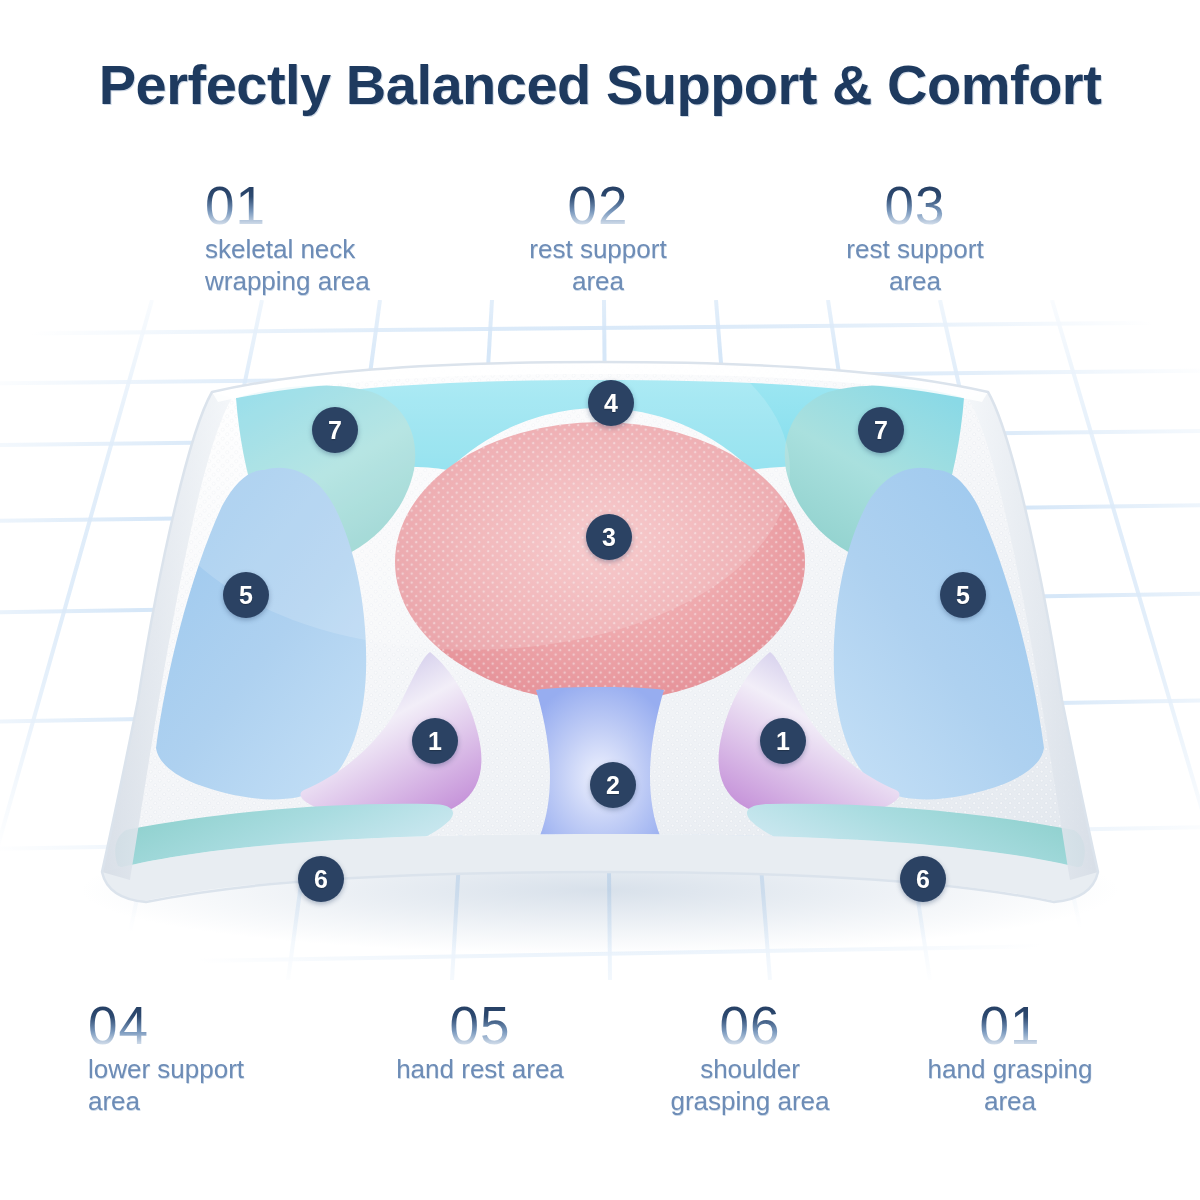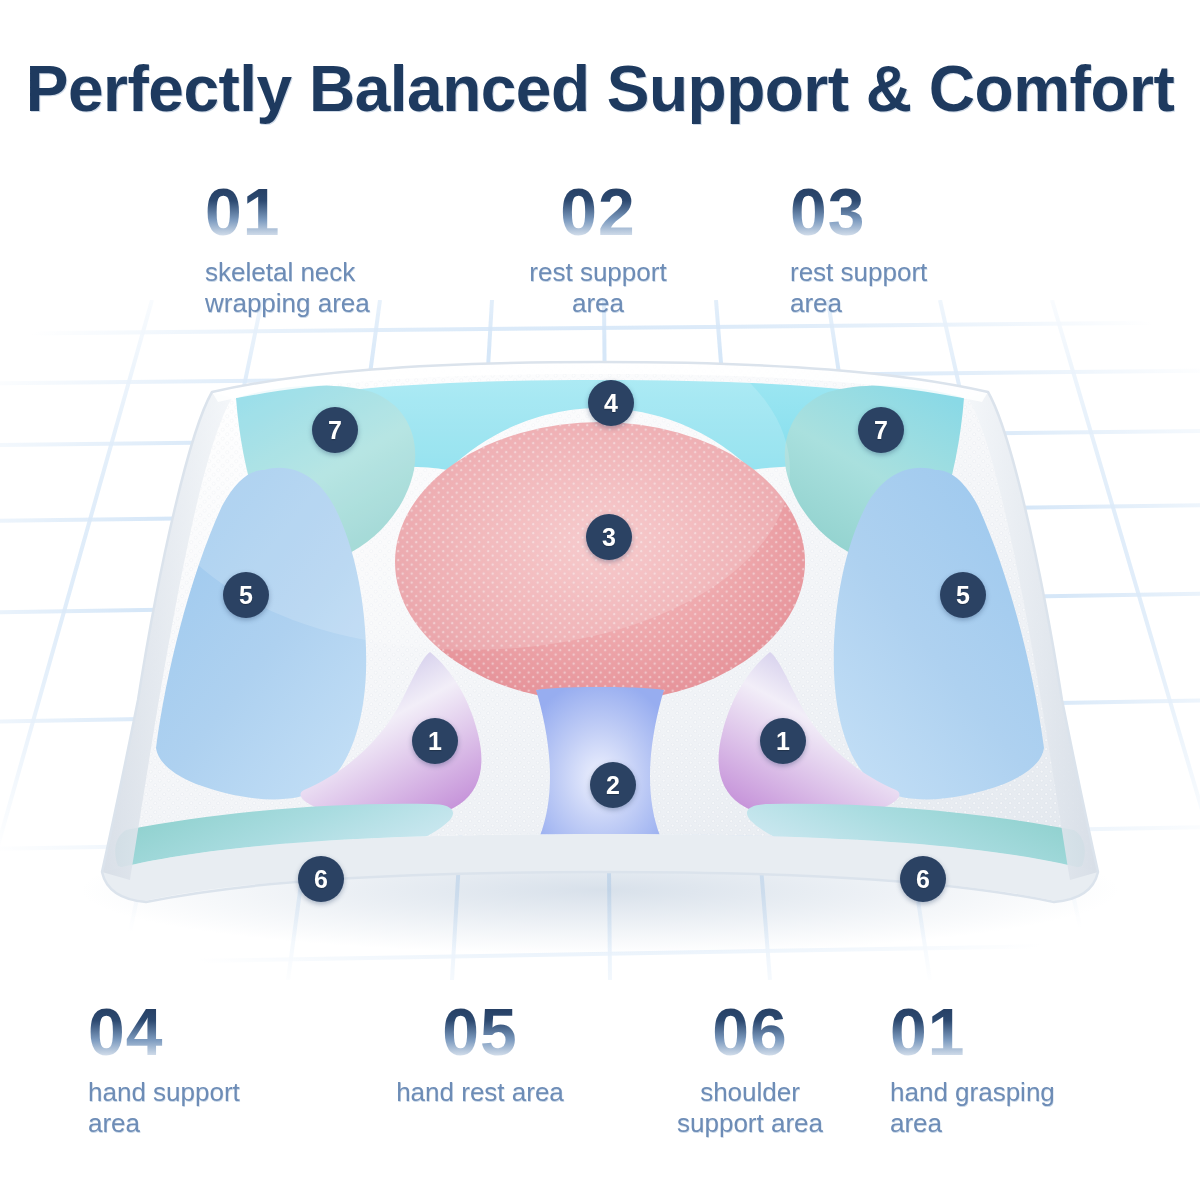--- a/index.html
+++ b/index.html
@@ -27,58 +27,58 @@
   .bg-grid svg { display: block; }
 
   
   .title {
     position: absolute;
     top: 52px;
     left: 0;
     width: 1200px;
     text-align: center;
     font-family: "Liberation Sans", sans-serif;
-    font-size: 64px;
+    font-size: 56px;
     font-weight: bold;
     letter-spacing: -0.5px;
     color: #1e3a5f;
     z-index: 30;
     white-space: nowrap;
     text-shadow: 1px 1px 0 rgba(120,150,185,0.35);
   }
 
   
   .callout {
     position: absolute;
     z-index: 30;
   }
   .callout .num {
     font-family: "Liberation Sans", sans-serif;
-    font-size: 66px;
-    font-weight: bold;
+    font-size: 53px;
+    font-weight: normal;
     line-height: 0.98;
     letter-spacing: 1px;
     background: linear-gradient(to bottom, #22395c 0%, #2d4a71 32%, #7e9cc0 62%, #e9eff6 92%, #ffffff 100%);
     -webkit-background-clip: text;
     background-clip: text;
     color: transparent;
     -webkit-text-fill-color: transparent;
   }
   .callout .txt {
     font-family: "Liberation Sans", sans-serif;
     font-size: 26px;
     font-weight: 500;
     line-height: 1.22;
     color: #6d8cb6;
     text-shadow: 0.5px 0.5px 0 rgba(140,170,205,0.45);
-    margin-top: 12px;
+    margin-top: 2px;
   }
   .ca-left  { text-align: left; }
   .ca-cen   { text-align: center; }
-  .ca-right { text-align: left; }
+  .ca-right { text-align: center; }
 
   
   .c01 { left: 205px;  top: 180px;  width: 250px; }
   .c02 { left: 473px;  top: 180px;  width: 250px; }
   .c03 { left: 790px;  top: 180px;  width: 250px; }
   
   .c04 { left: 88px;   top: 1000px; width: 220px; }
   .c05 { left: 360px;  top: 1000px; width: 240px; }
   .c06 { left: 640px;  top: 1000px; width: 220px; }
   .c07 { left: 890px;  top: 1000px; width: 240px; }
@@ -442,37 +442,37 @@
   <div class="num">03</div>
   <div class="txt">
     <div>rest support</div>
     <div>area</div>
   </div>
 </div>
 
 <div class="callout c04 ca-left">
   <div class="num">04</div>
   <div class="txt">
-    <div>hand support</div>
+    <div>lower support</div>
     <div>area</div>
   </div>
 </div>
 
 <div class="callout c05 ca-cen">
   <div class="num">05</div>
   <div class="txt">
     <div>hand rest area</div>
   </div>
 </div>
 
 <div class="callout c06 ca-cen">
   <div class="num">06</div>
   <div class="txt">
     <div>shoulder</div>
-    <div>support area</div>
+    <div>grasping area</div>
   </div>
 </div>
 
 <div class="callout c07 ca-right">
   <div class="num">01</div>
   <div class="txt">
     <div>hand grasping</div>
     <div>area</div>
   </div>
 </div>

